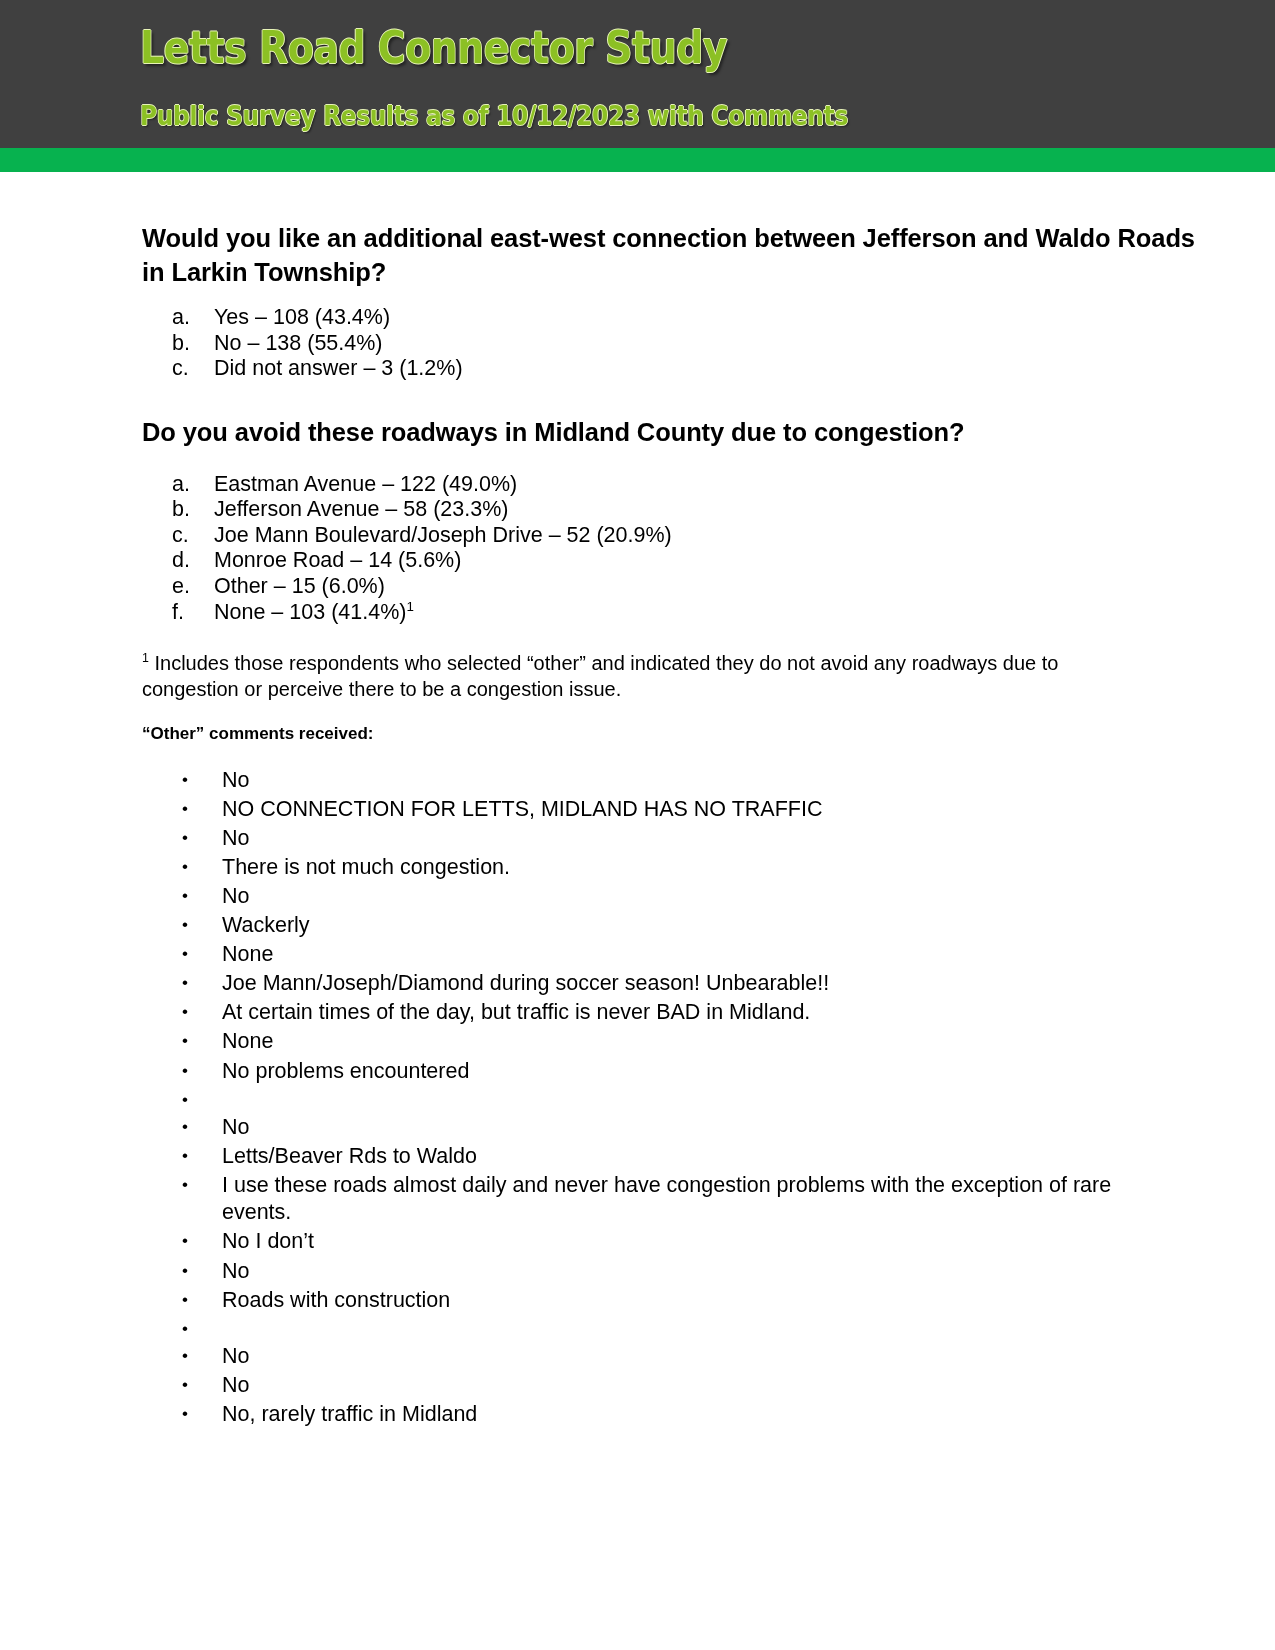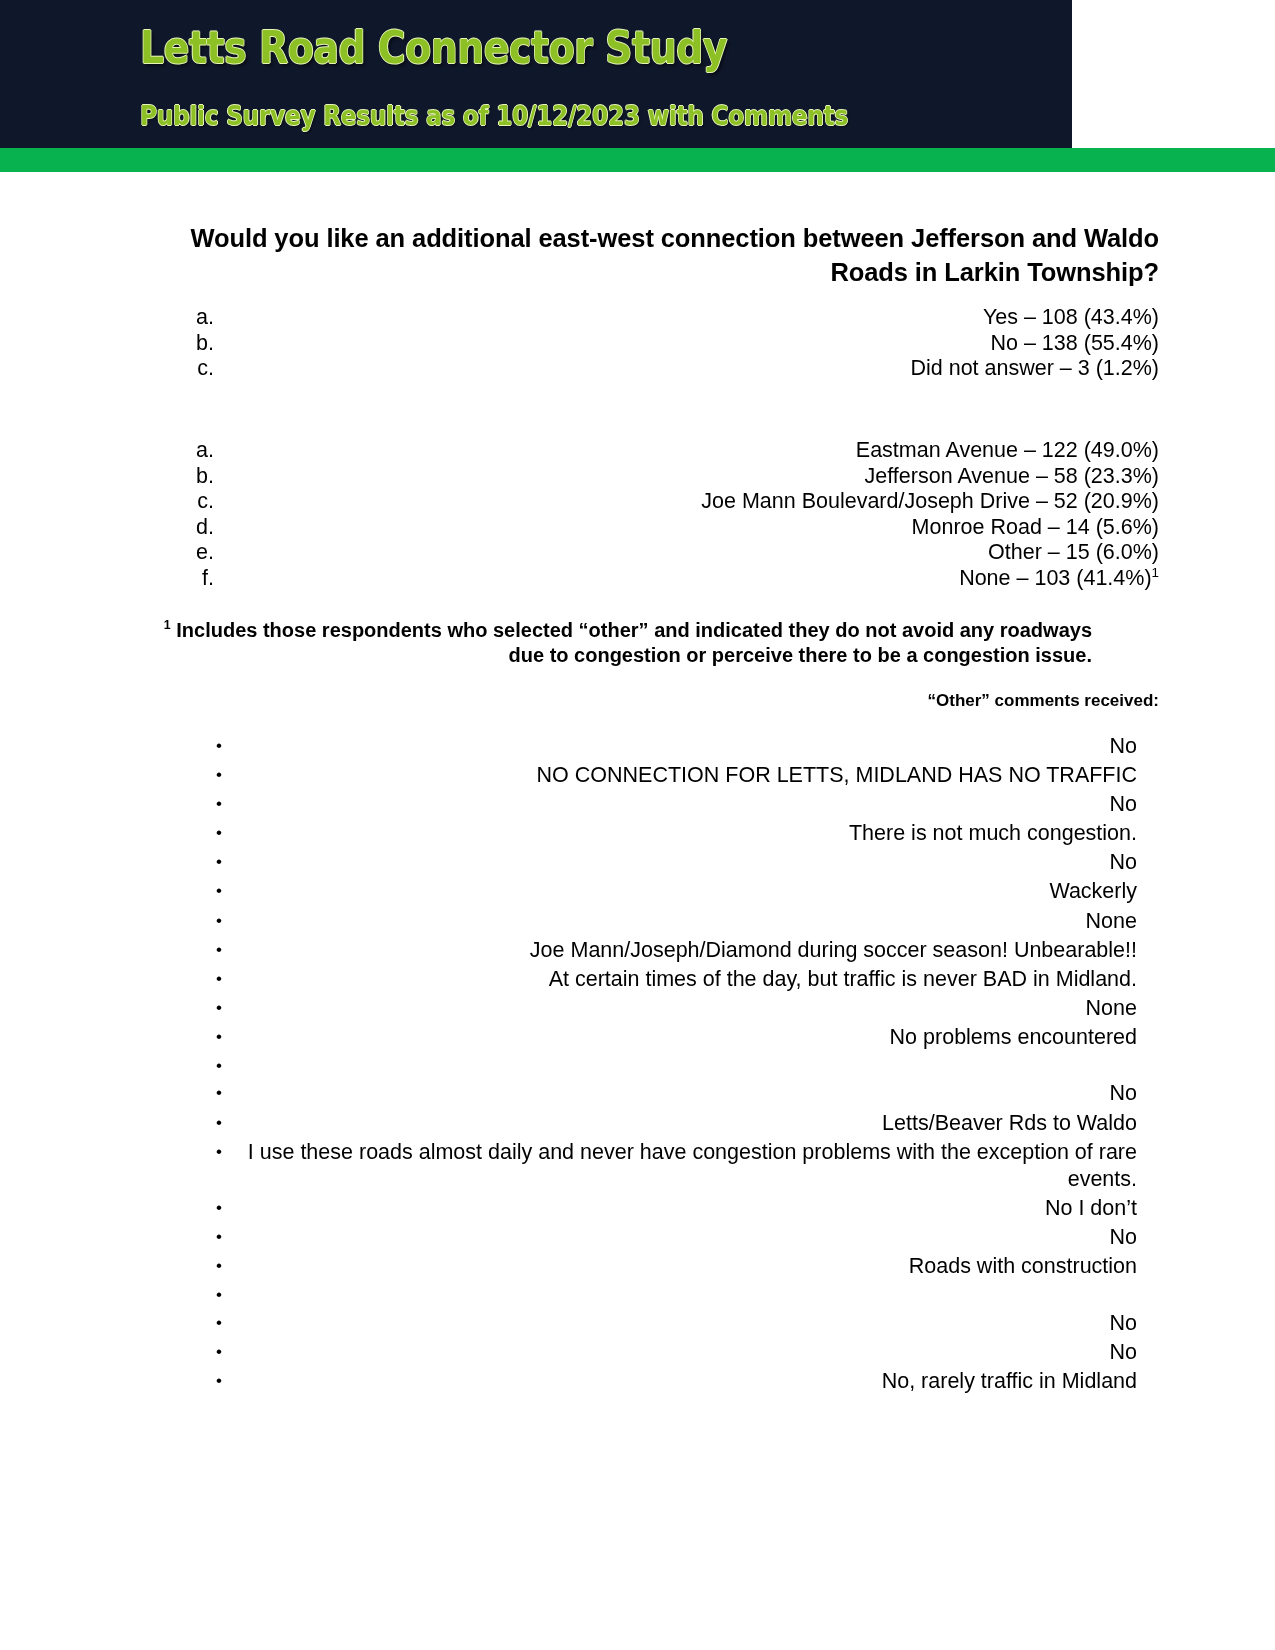--- a/index.html
+++ b/index.html
@@ -11,23 +11,23 @@
     width: 1275px;
     height: 1650px;
     font-family: "Liberation Sans", sans-serif;
     color: #000000;
     position: relative;
     overflow: hidden;
   }
 
   
   .banner {
-    width: 1072px;
+    width: 1275px;
     height: 148px;
-    background: #0f172a;
+    background: #404040;
     position: relative;
     box-sizing: border-box;
   }
   .banner-stripe {
     width: 1275px;
     height: 24px;
     background: #07b24f;
   }
   .banner-title {
     position: absolute;
@@ -68,22 +68,21 @@
        2px 2px 2px rgba(0,0,0,0.4);
   }
 
   
   .page {
     padding: 0;
     position: relative;
   }
   .content {
     margin: 0;
-    padding: 50px 116px 0 142px;
-    text-align: right;
+    padding: 50px 72px 0 142px;
   }
 
   h2.question {
     font-family: "Liberation Sans", sans-serif;
     font-size: 25.5px;
     font-weight: bold;
     line-height: 1.32;
     margin: 0 0 0 0;
     letter-spacing: -0.1px;
   }
@@ -115,21 +114,20 @@
     vertical-align: super;
     line-height: 0;
   }
 
   .footnote {
     font-size: 20px;
     line-height: 1.28;
     margin: 0;
     padding-left: 0;
     max-width: 950px;
-    font-weight: bold;
   }
   .footnote sup {
     font-size: 0.62em;
     vertical-align: super;
     line-height: 0;
   }
 
   .other-head {
     font-size: 17px;
     line-height: 1.2;
@@ -185,20 +183,21 @@
           <span class="txt">No – 138 (55.4%)</span>
         </li>
         <li>
           <span class="marker">c.</span>
           <span class="txt">Did not answer – 3 (1.2%)</span>
         </li>
       </ol>
 
     <div class="section-gap"></div>
 
+    <h2 class="question">Do you avoid these roadways in Midland County due to congestion?</h2>
     <div class="q-gap-b"></div>
     <ol class="alpha" id="q2-list">
         <li>
           <span class="marker">a.</span>
           <span class="txt">Eastman Avenue – 122 (49.0%)</span>
         </li>
         <li>
           <span class="marker">b.</span>
           <span class="txt">Jefferson Avenue – 58 (23.3%)</span>
         </li>

